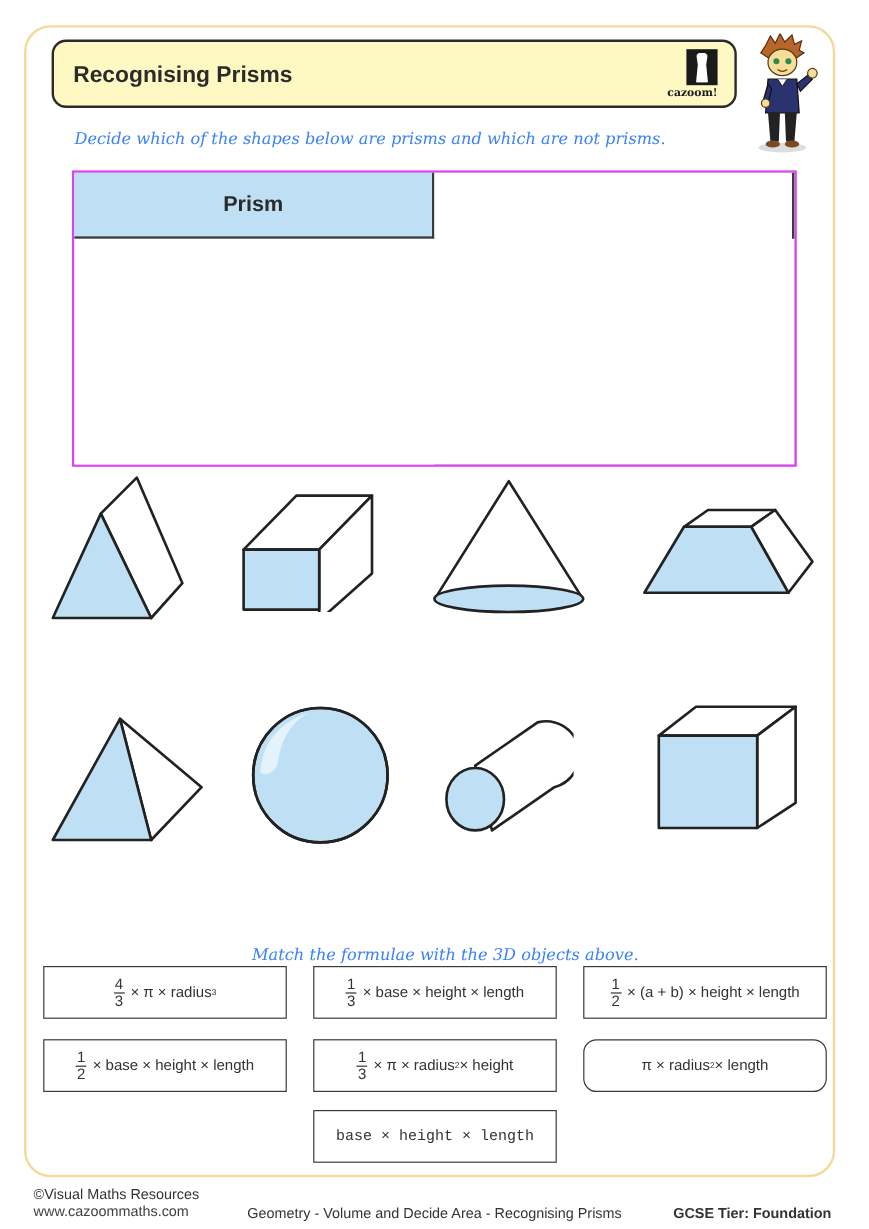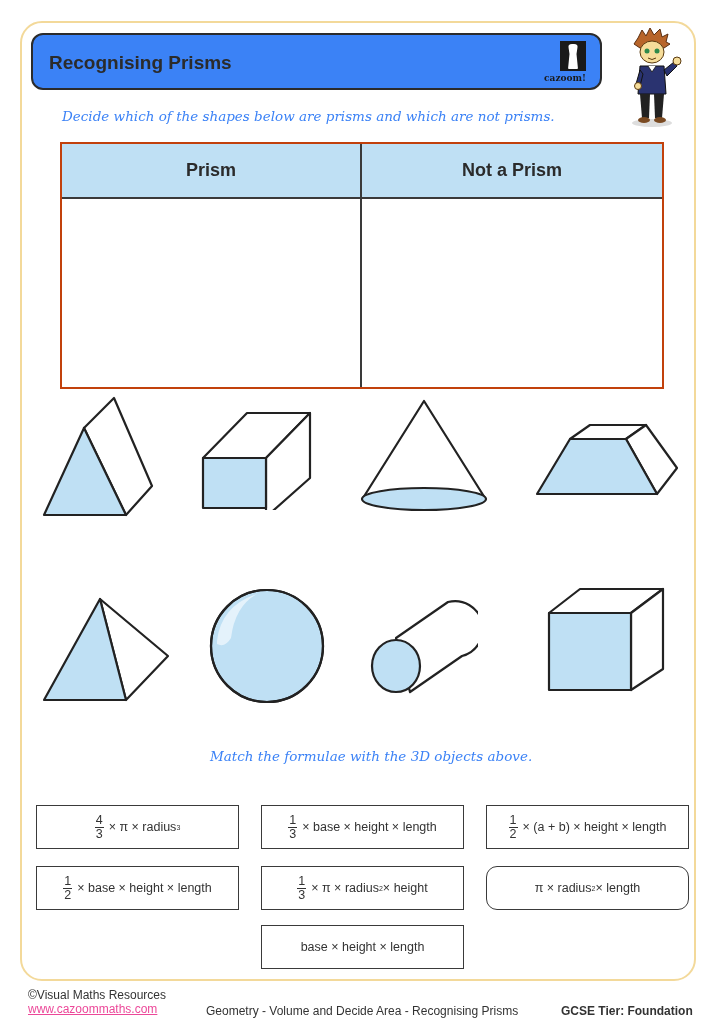--- a/index.html
+++ b/index.html
@@ -4,22 +4,22 @@
 <style>
   * { box-sizing: border-box; margin: 0; padding: 0; }
   html, body { width: 724px; height: 1024px; background: #ffffff; overflow: hidden; }
   body { position: relative; font-family: "Liberation Sans", sans-serif; color: #333; }
 
   .frame {
     position: absolute; left: 20px; top: 21px; width: 676px; height: 960px;
     border: 2px solid #f3d99a; border-radius: 22px; background: #fff;
   }
   .title-box {
-    position: absolute; left: 31px; top: 33px; width: 571px; height: 57px;
-    border: 2px solid #2b2b2b; border-radius: 12px; background: #3b82f6;
+    position: absolute; left: 43px; top: 33px; width: 571px; height: 57px;
+    border: 2px solid #2b2b2b; border-radius: 12px; background: #fef9c3;
   }
   .title-text {
     position: absolute; left: 16px; top: 17px; font-size: 19px; font-weight: bold; color: #2b2b2b;
   }
   .logo {
     position: absolute; right: 14px; top: 6px; width: 48px; height: 44px;
     display: flex; flex-direction: column; align-items: flex-end;
   }
   .logo-mark {
     width: 26px; height: 30px; background: #1a1a1a; position: relative;
@@ -32,25 +32,25 @@
   .logo-text {
     font-family: "DejaVu Serif", serif; font-size: 9px; font-weight: bold; color: #1a1a1a; margin-top: 2px;
   }
   .mascot { position: absolute; left: 620px; top: 28px; width: 64px; height: 100px; }
 
   .instruction {
     position: absolute; font-family: "DejaVu Serif", serif; font-style: italic;
     font-size: 13.5px; color: #3b82f6;
   }
   .instr1 { left: 62px; top: 108px; }
-  .instr2 { left: 210px; top: 748px; }
+  .instr2 { left: 210px; top: 788px; }
 
   .sort-table {
     position: absolute; left: 60px; top: 142px; width: 604px; height: 247px;
-    border: 2px solid #c2410c; display: grid; grid-template-columns: 1fr 1fr;
+    border: 2px solid #d946ef; display: grid; grid-template-columns: 1fr 1fr;
     grid-template-rows: 55px 1fr;
   }
   .sort-head {
     background: #bfe0f4; display: flex; align-items: center; justify-content: center;
     font-size: 18px; font-weight: bold; color: #2b2b2b; border-bottom: 2px solid #3a3a3a;
   }
   .sort-head.left, .sort-cell.left { border-right: 2px solid #3a3a3a; }
   .sort-cell { background: #fff; }
 
   .shape { position: absolute; }
@@ -65,21 +65,21 @@
   }
   .frac {
     display: inline-flex; flex-direction: column; align-items: center; margin-right: 5px;
     font-size: 12.5px; line-height: 13px;
   }
   .frac .num { border-bottom: 1px solid #333; padding: 0 1px; }
   .sup { font-size: 7px; vertical-align: super; }
 
   .footer { position: absolute; font-size: 12px; color: #333; }
   .f-copy { left: 28px; top: 988px; }
-  .f-link { left: 28px; top: 1002px; color: #ec4899; text-decoration: underline; }
+  .f-link { left: 28px; top: 1002px; color: #404040; }
   .f-topic { left: 206px; top: 1004px; }
   .f-tier { left: 561px; top: 1004px; font-weight: bold; }
 </style>
 </head>
 <body>
 
 <div class="frame"></div>
 
 <div class="title-box">
   <div class="title-text">Recognising Prisms</div>
@@ -105,21 +105,20 @@
   <path d="M20 66 L30 66 L29 90 L22 90 Z" fill="#222"></path>
   <path d="M34 66 L44 66 L42 90 L35 90 Z" fill="#222"></path>
   <ellipse cx="24" cy="92" rx="6" ry="3" fill="#7a4a22"></ellipse>
   <ellipse cx="40" cy="92" rx="6" ry="3" fill="#7a4a22"></ellipse>
 </svg>
 
 <div class="instruction instr1">Decide which of the shapes below are prisms and which are not prisms.</div>
 
 <div class="sort-table">
   <div class="sort-head left">Prism</div>
-  <div class="sort-head">Not a Prism</div>
   <div class="sort-cell left"></div>
   <div class="sort-cell"></div>
 </div>
 
 <svg class="shape" style="left:40px;top:394px;" width="116" height="126">
   <polygon class="w" points="44,34 74,4 112,92 86,121"></polygon>
   <polygon class="b" points="4,121 44,34 86,121"></polygon>
 </svg>
 
 <svg class="shape" style="left:200px;top:410px;" width="115" height="100">
@@ -205,20 +204,20 @@
     <span class="sup">2</span>
     <span> × height</span>
 </div>
 
 <div class="formula" style="left:486px;top:866px;border-radius:11px;">
   <span>π × radius</span>
     <span class="sup">2</span>
     <span> × length</span>
 </div>
 
-<div class="formula" style="left:261px;top:925px;">
+<div class="formula" style="left:261px;top:925px;font-family:Liberation Mono, monospace;">
   <span>base × height × length</span>
 </div>
 
 <div class="footer f-copy">©Visual Maths Resources</div>
 <div class="footer f-link">www.cazoommaths.com</div>
 <div class="footer f-topic">Geometry - Volume and Decide Area - Recognising Prisms</div>
 <div class="footer f-tier">GCSE Tier: Foundation</div>
 
 </body></html>

